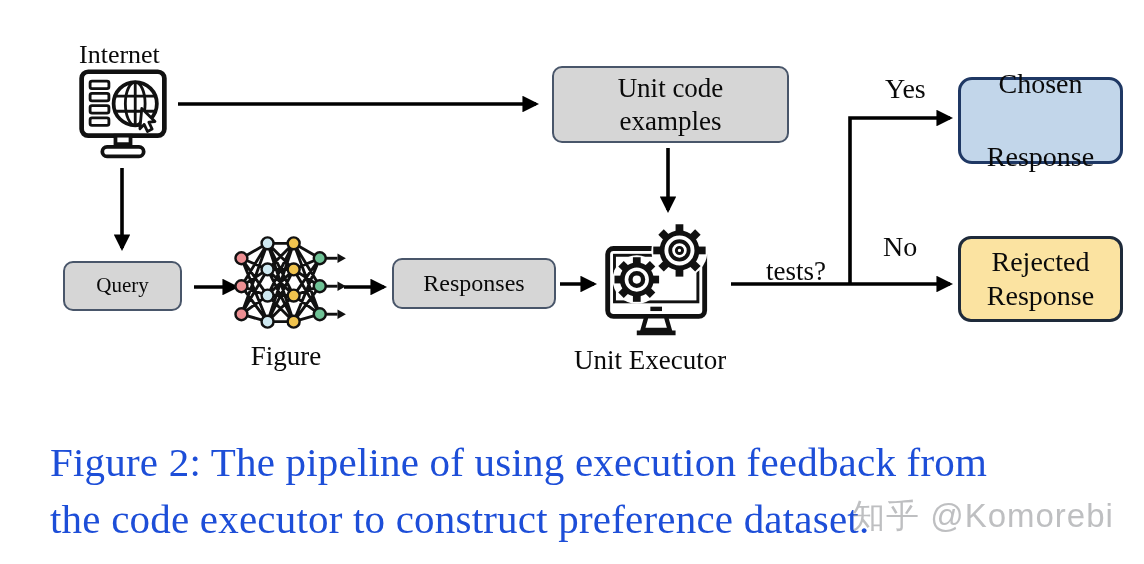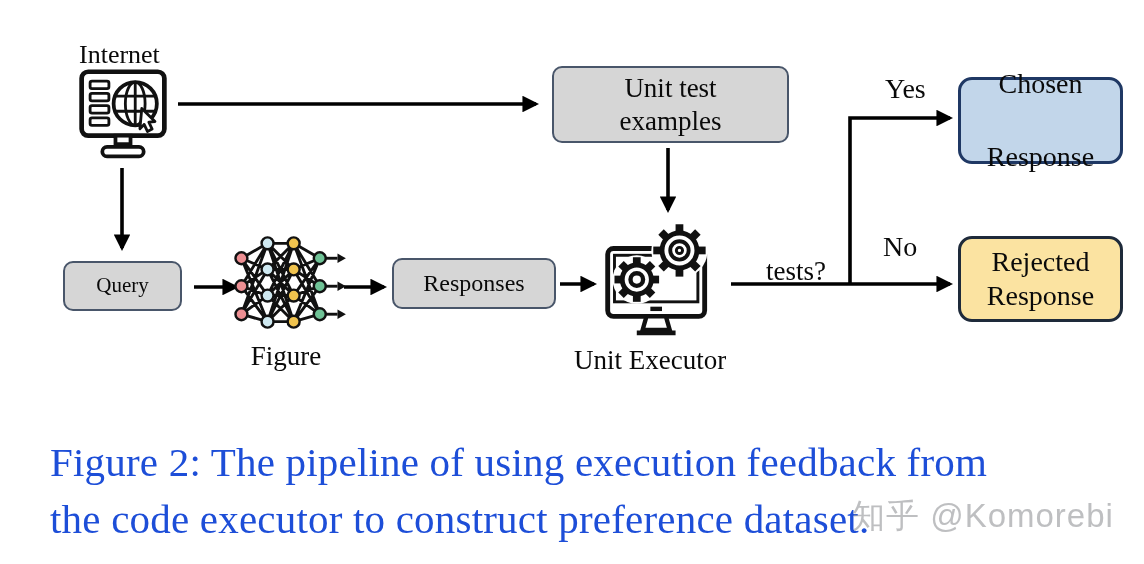--- a/index.html
+++ b/index.html
@@ -58,21 +58,21 @@
     <ellipse cx="63" cy="40" rx="10.5" ry="23" fill="none" stroke="#111" stroke-width="3"></ellipse>
     <line x1="41" y1="32" x2="85" y2="32" stroke="#111" stroke-width="3"></line>
     <line x1="41" y1="48" x2="85" y2="48" stroke="#111" stroke-width="3"></line>
     <line x1="63" y1="17" x2="63" y2="63" stroke="#111" stroke-width="3"></line>
     <path d="M70 45 L84 59 L77.5 59.5 L81 67 L76 69.5 L72.5 62 L68 66.5 Z" fill="#fff" stroke="#111" stroke-width="3" stroke-linejoin="round"></path>
     <rect x="42" y="74" width="16" height="9" fill="#fff" stroke="#111" stroke-width="4"></rect>
     <rect x="28" y="86" width="44" height="10" rx="5" fill="#fff" stroke="#111" stroke-width="4"></rect>
   </svg>
 
   <div class="dbox gray-box" style="left:552px;top:66px;width:233px;height:73px;font-size:27px;">
-    <span>Unit test</span>
+    <span>Unit code</span>
     <span>examples</span>
   </div>
 
   <div class="dbox gray-box" style="left:63px;top:261px;width:115px;height:46px;font-size:21px;">
     <span>Query</span>
   </div>
 
   <svg class="abs" style="left:230px;top:234px;" width="118" height="97" viewBox="0 0 126 104">
     <path fill="none" stroke="#111" stroke-width="3.1" stroke-linecap="round" d="
       M12 26L40 10M12 26L40 38M12 26L40 66M12 26L40 94
@@ -161,21 +161,21 @@
   </div>
 
   <div class="lbl" style="left:885px;top:73px;font-size:28px;">Yes</div>
   <div class="lbl" style="left:883px;top:231px;font-size:28px;">No</div>
 
   <div class="dbox chosen-box" style="left:958px;top:77px;width:159px;height:81px;font-size:28px;gap:39px;">
     <span>Chosen</span>
     <span>Response</span>
   </div>
 
-  <div class="dbox rejected-box" style="left:958px;top:236px;width:159px;height:80px;font-size:28px;">
+  <div class="dbox rejected-box" style="left:958px;top:236px;width:159px;height:80px;font-size:28px;border-radius:13px;">
     <span>Rejected</span>
     <span>Response</span>
   </div>
 
   <div class="caption">
     <div>Figure 2: The pipeline of using execution feedback from</div>
     <div>the code executor to construct preference dataset.</div>
   </div>
 
   <div class="watermark">知乎 @Komorebi</div>

